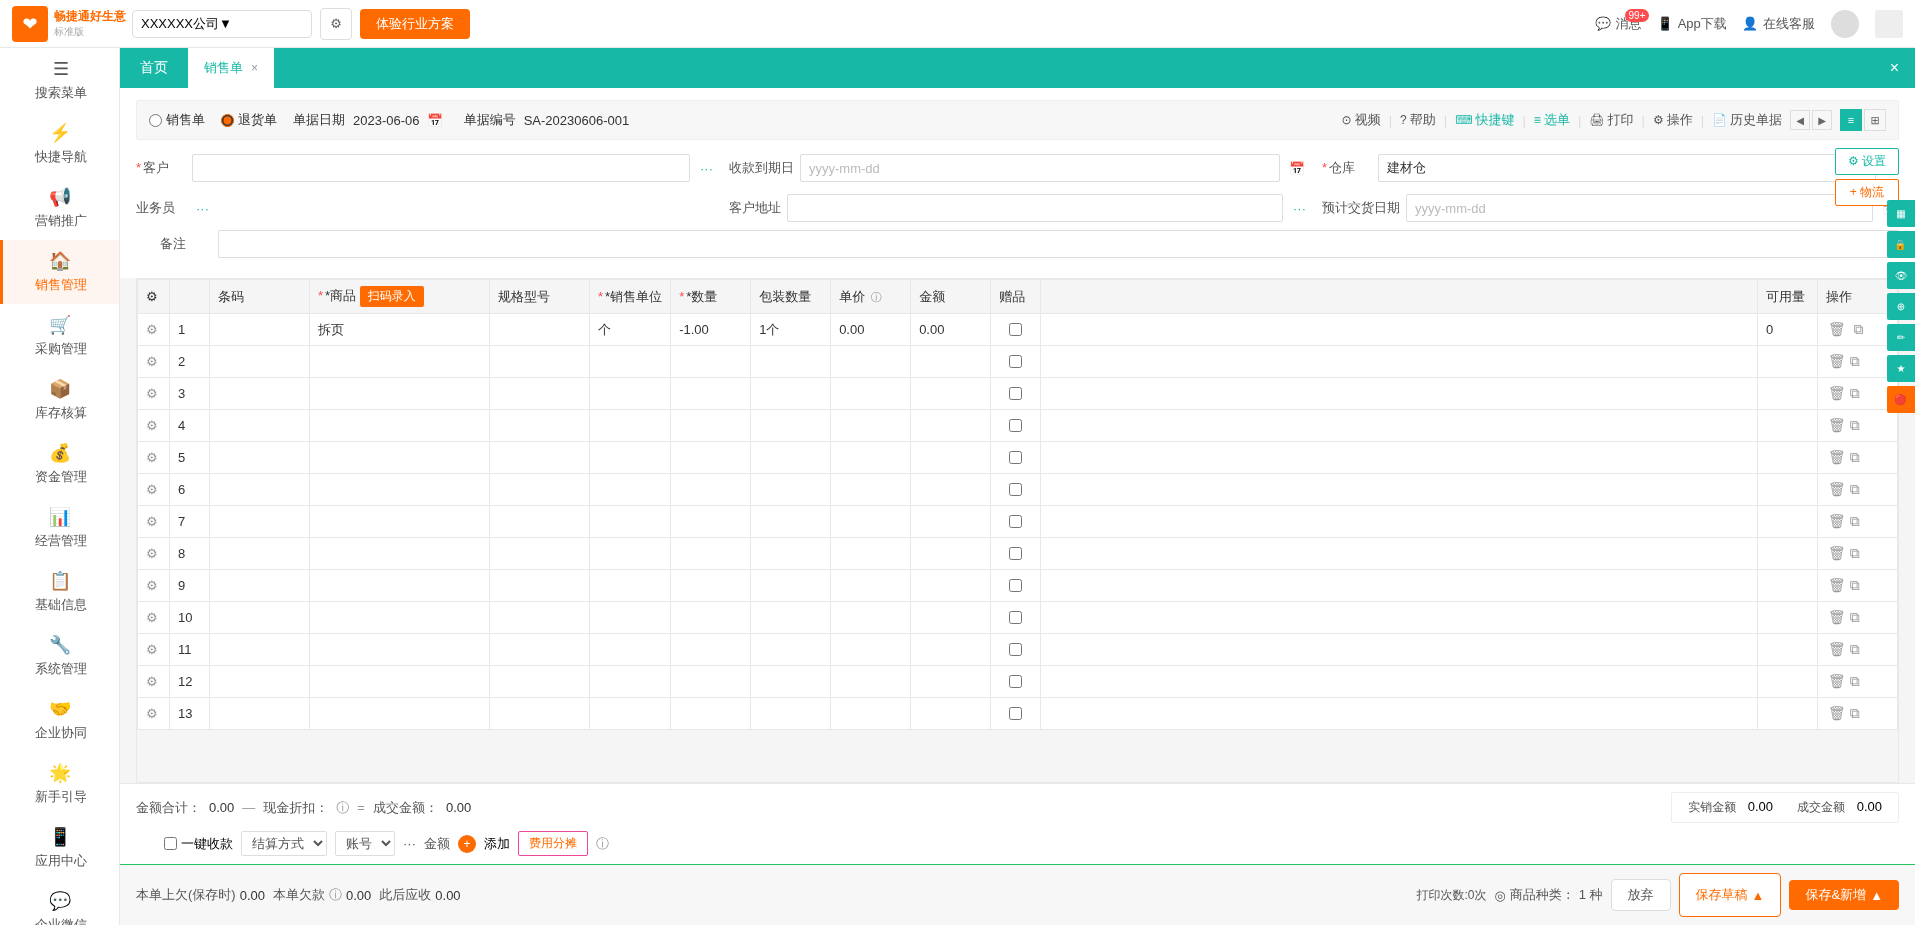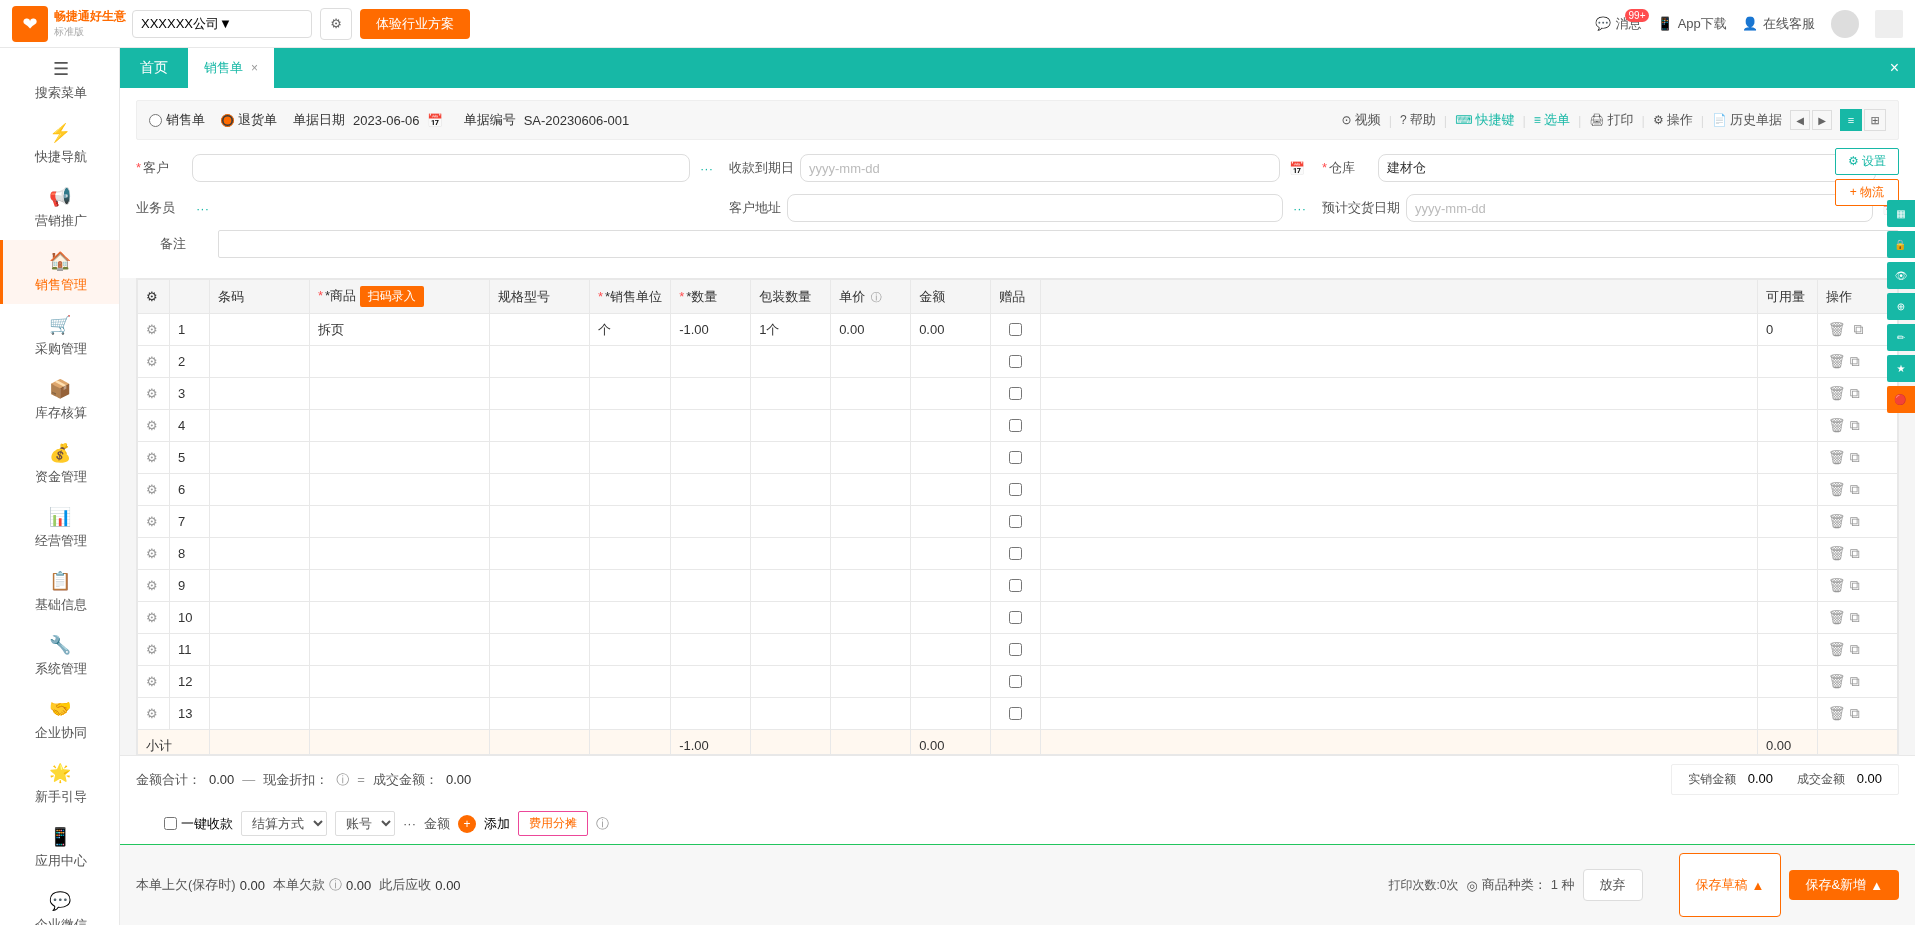--- a/index.html
+++ b/index.html
@@ -93,21 +93,21 @@
     .toolbar-sep { color: #ddd; }
     .nav-arrows { display: flex; gap: 2px; }
     .nav-arrow { width: 20px; height: 20px; border: 1px solid #ddd; display: flex; align-items: center; justify-content: center; cursor: pointer; color: #666; font-size: 10px; }
     .view-icons { display: flex; gap: 2px; }
     .view-icon { width: 22px; height: 22px; border: 1px solid #ddd; display: flex; align-items: center; justify-content: center; cursor: pointer; color: #666; font-size: 11px; }
     .view-icon.active { background: #17b8a6; color: #fff; border-color: #17b8a6; }
     .form-field { display: flex; align-items: center; gap: 6px; }
     .field-label { color: #555; white-space: nowrap; min-width: 50px; }
     .field-required::before { content: '*'; color: #ff4d4f; margin-right: 2px; }
     .field-input {
-      flex: 1; border: 1px solid #ddd; border-radius: 8px; padding: 4px 8px; color: #333;
+      flex: 1; border: 1px solid #ddd; border-radius: 2px; padding: 4px 8px; color: #333;
       background: #fff; min-height: 28px; display: flex; align-items: center;
     }
     .field-input.placeholder { color: #bbb; }
     .field-dots { color: #17b8a6; cursor: pointer; margin-left: 4px; }
     .field-cal { color: #17b8a6; cursor: pointer; margin-left: 4px; }
 
     
     .table-area { flex: 1; overflow: auto; border: 1px solid #e8e8e8; margin: 0 16px; }
     .data-table { width: 100%; border-collapse: collapse; }
     .data-table th {
@@ -120,21 +120,21 @@
     .th-info { color: #999; margin-left: 2px; font-size: 11px; cursor: pointer; }
     .subtotal-row td { background: #fff8f0 !important; font-weight: 500; }
     .text-red { color: #ff4d4f; }
     .gear-col { color: #999; cursor: pointer; }
     .op-btn { background: none; border: none; cursor: pointer; color: #999; padding: 2px; font-size: 14px; }
     .checkbox-cell { display: flex; justify-content: center; align-items: center; }
 
     
     .footer-bar {
       background: #fff; border-top: 1px solid #e8e8e8; padding: 8px 16px;
-      display: flex; flex-direction: column; gap: 16px; flex-shrink: 0;
+      display: flex; flex-direction: column; gap: 8px; flex-shrink: 0;
     }
     .footer-top { display: flex; align-items: center; gap: 8px; }
     .footer-label { color: #555; }
     .footer-val { color: #333; font-weight: 500; }
     .footer-dash { color: #999; }
     .cash-discount { color: #555; }
     .footer-eq { color: #999; }
     .deal-amt { color: #333; font-weight: 500; }
     .footer-bottom { display: flex; align-items: center; gap: 8px; padding-left: 28px; }
     .one-click-pay { display: flex; align-items: center; gap: 4px; }
@@ -147,21 +147,21 @@
       background: #f7f7f7; border-top: 1px solid #22c55e; padding: 8px 16px;
       display: flex; align-items: center; gap: 12px; flex-shrink: 0;
     }
     .bottom-info { display: flex; align-items: center; gap: 8px; color: #555; font-size: 12px; }
     .bottom-info-item { display: flex; align-items: center; gap: 4px; }
     .bottom-info-val { color: #333; font-weight: 500; }
     .bottom-right { margin-left: auto; display: flex; align-items: center; gap: 8px; }
     .print-info { color: #555; font-size: 12px; }
     .product-info { display: flex; align-items: center; gap: 4px; color: #555; font-size: 12px; }
     .discard-btn { background: #fff; color: #555; border: 1px solid #ddd; border-radius: 4px; padding: 6px 16px; cursor: pointer; }
-    .save-draft-btn { background: #fff; color: #ff6b00; border: 1px solid #ff6b00; border-radius: 4px; padding: 22px 16px; cursor: pointer; display: flex; align-items: center; gap: 4px; margin-left: 28px; }
+    .save-draft-btn { background: #fff; color: #ff6b00; border: 1px solid #ff6b00; border-radius: 4px; padding: 12px 16px; cursor: pointer; display: flex; align-items: center; gap: 4px; }
     .save-new-btn { background: #ff6b00; color: #fff; border: none; border-radius: 4px; padding: 6px 16px; cursor: pointer; display: flex; align-items: center; gap: 4px; }
 
     
     .right-float { position: fixed; right: 0; top: 200px; display: flex; flex-direction: column; gap: 2px; z-index: 100; }
     .float-btn { background: #17b8a6; color: #fff; width: 28px; padding: 8px 4px; display: flex; flex-direction: column; align-items: center; justify-content: center; cursor: pointer; font-size: 10px; border-radius: 2px 0 0 2px; gap: 2px; margin-bottom: 2px; }
     .float-btn.orange { background: #ff6b00; }
   </style>
 </head>
 <body>
 
@@ -640,35 +640,20 @@
               <td></td>
             <td>
                 <div class="checkbox-cell">
                   <input type="checkbox" style="">
                 </div>
               </td>
             <td></td>
               <td></td>
             <td><button class="op-btn">🗑</button><button class="op-btn">⧉</button></td>
           </tr>
-          <tr class="subtotal-row">
-            <td colspan="2">小计</td>
-            <td></td>
-            <td></td>
-            <td></td>
-            <td></td>
-            <td class="text-red">-1.00</td>
-            <td></td>
-            <td></td>
-            <td>0.00</td>
-            <td></td>
-            <td></td>
-            <td>0.00</td>
-            <td></td>
-          </tr>
         </tbody>
       </table>
     </div>
 
     <div class="footer-bar">
       <div class="footer-top">
         <span class="footer-label">金额合计：</span>
         <span class="footer-val">0.00</span>
         <span class="footer-dash">—</span>
         <span class="cash-discount">现金折扣：</span>

